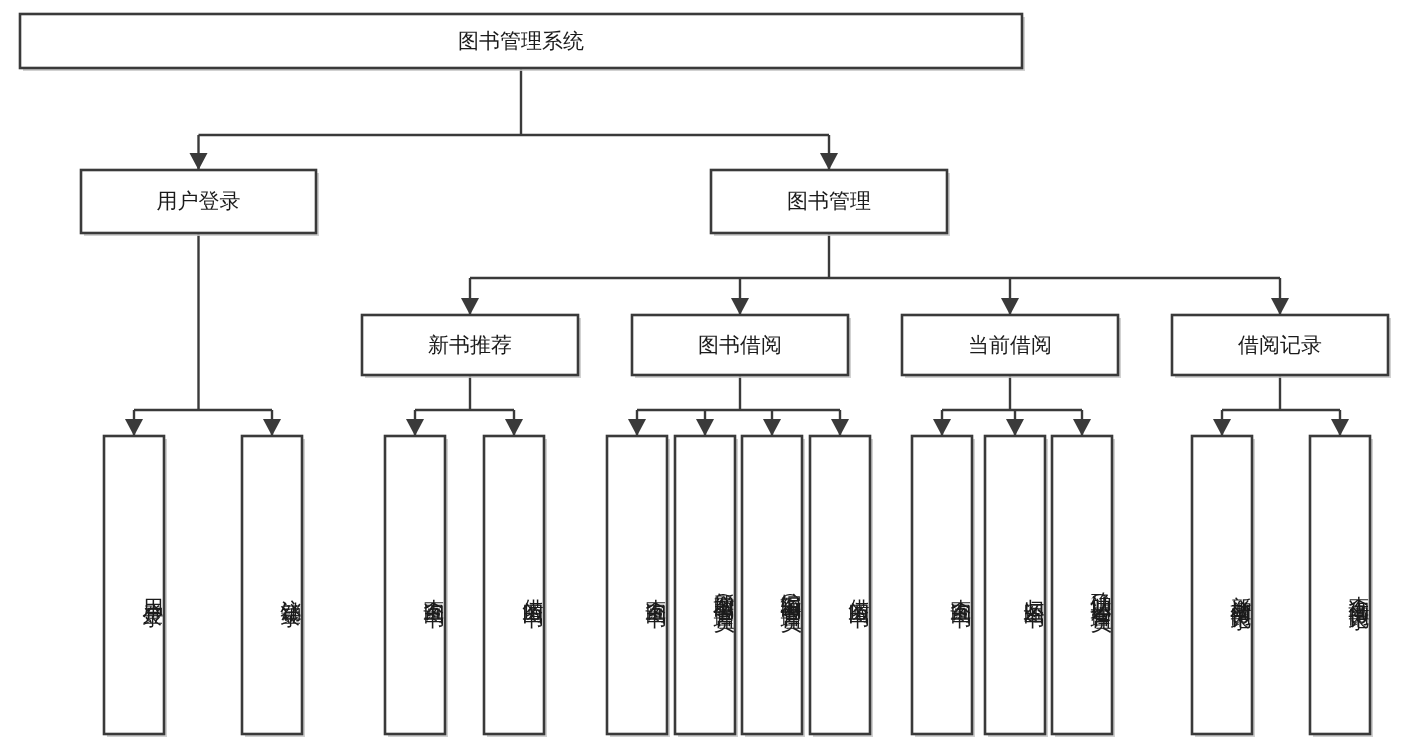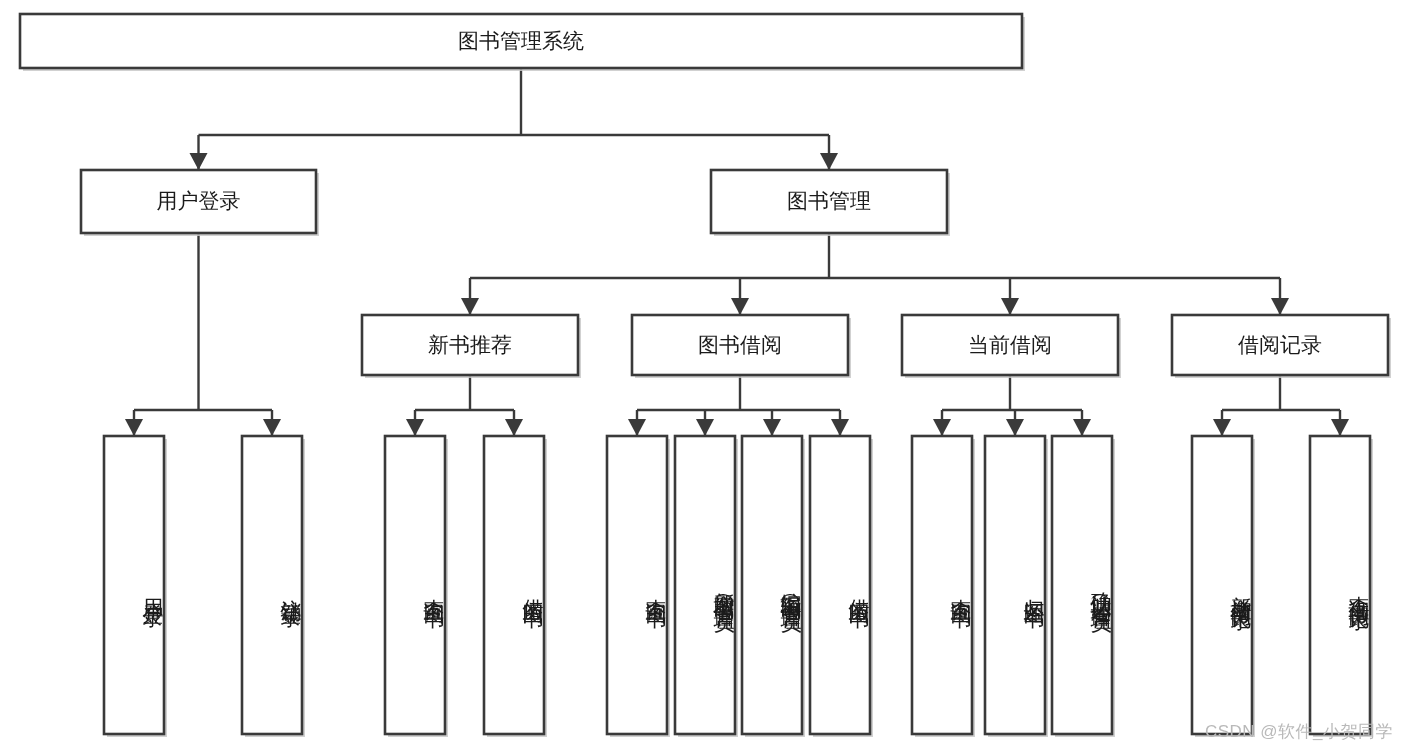--- a/index.html
+++ b/index.html
@@ -198,14 +198,13 @@
       <div class="vert-text-wrap" style="left: 607px; top: 452px; width: 60px; height: 272px;">查询图书</div>
       <div class="vert-text-wrap" style="left: 675px; top: 452px; width: 60px; height: 272px;">新增图书（管理员）</div>
       <div class="vert-text-wrap" style="left: 742px; top: 452px; width: 60px; height: 272px;">编辑图书（管理员）</div>
       <div class="vert-text-wrap" style="left: 810px; top: 452px; width: 60px; height: 272px;">借阅图书</div>
       <div class="vert-text-wrap" style="left: 912px; top: 452px; width: 60px; height: 272px;">查询图书</div>
       <div class="vert-text-wrap" style="left: 985px; top: 452px; width: 60px; height: 272px;">归还图书</div>
       <div class="vert-text-wrap" style="left: 1052px; top: 452px; width: 60px; height: 272px;">确认归还（管理员）</div>
       <div class="vert-text-wrap" style="left: 1192px; top: 452px; width: 60px; height: 272px;">新增借阅记录</div>
       <div class="vert-text-wrap" style="left: 1310px; top: 452px; width: 60px; height: 272px;">查询借阅记录</div>
     </div>
-  <div class="watermark">CSDN @软件_小贺同学</div>
 </div>
 
 </body></html>

